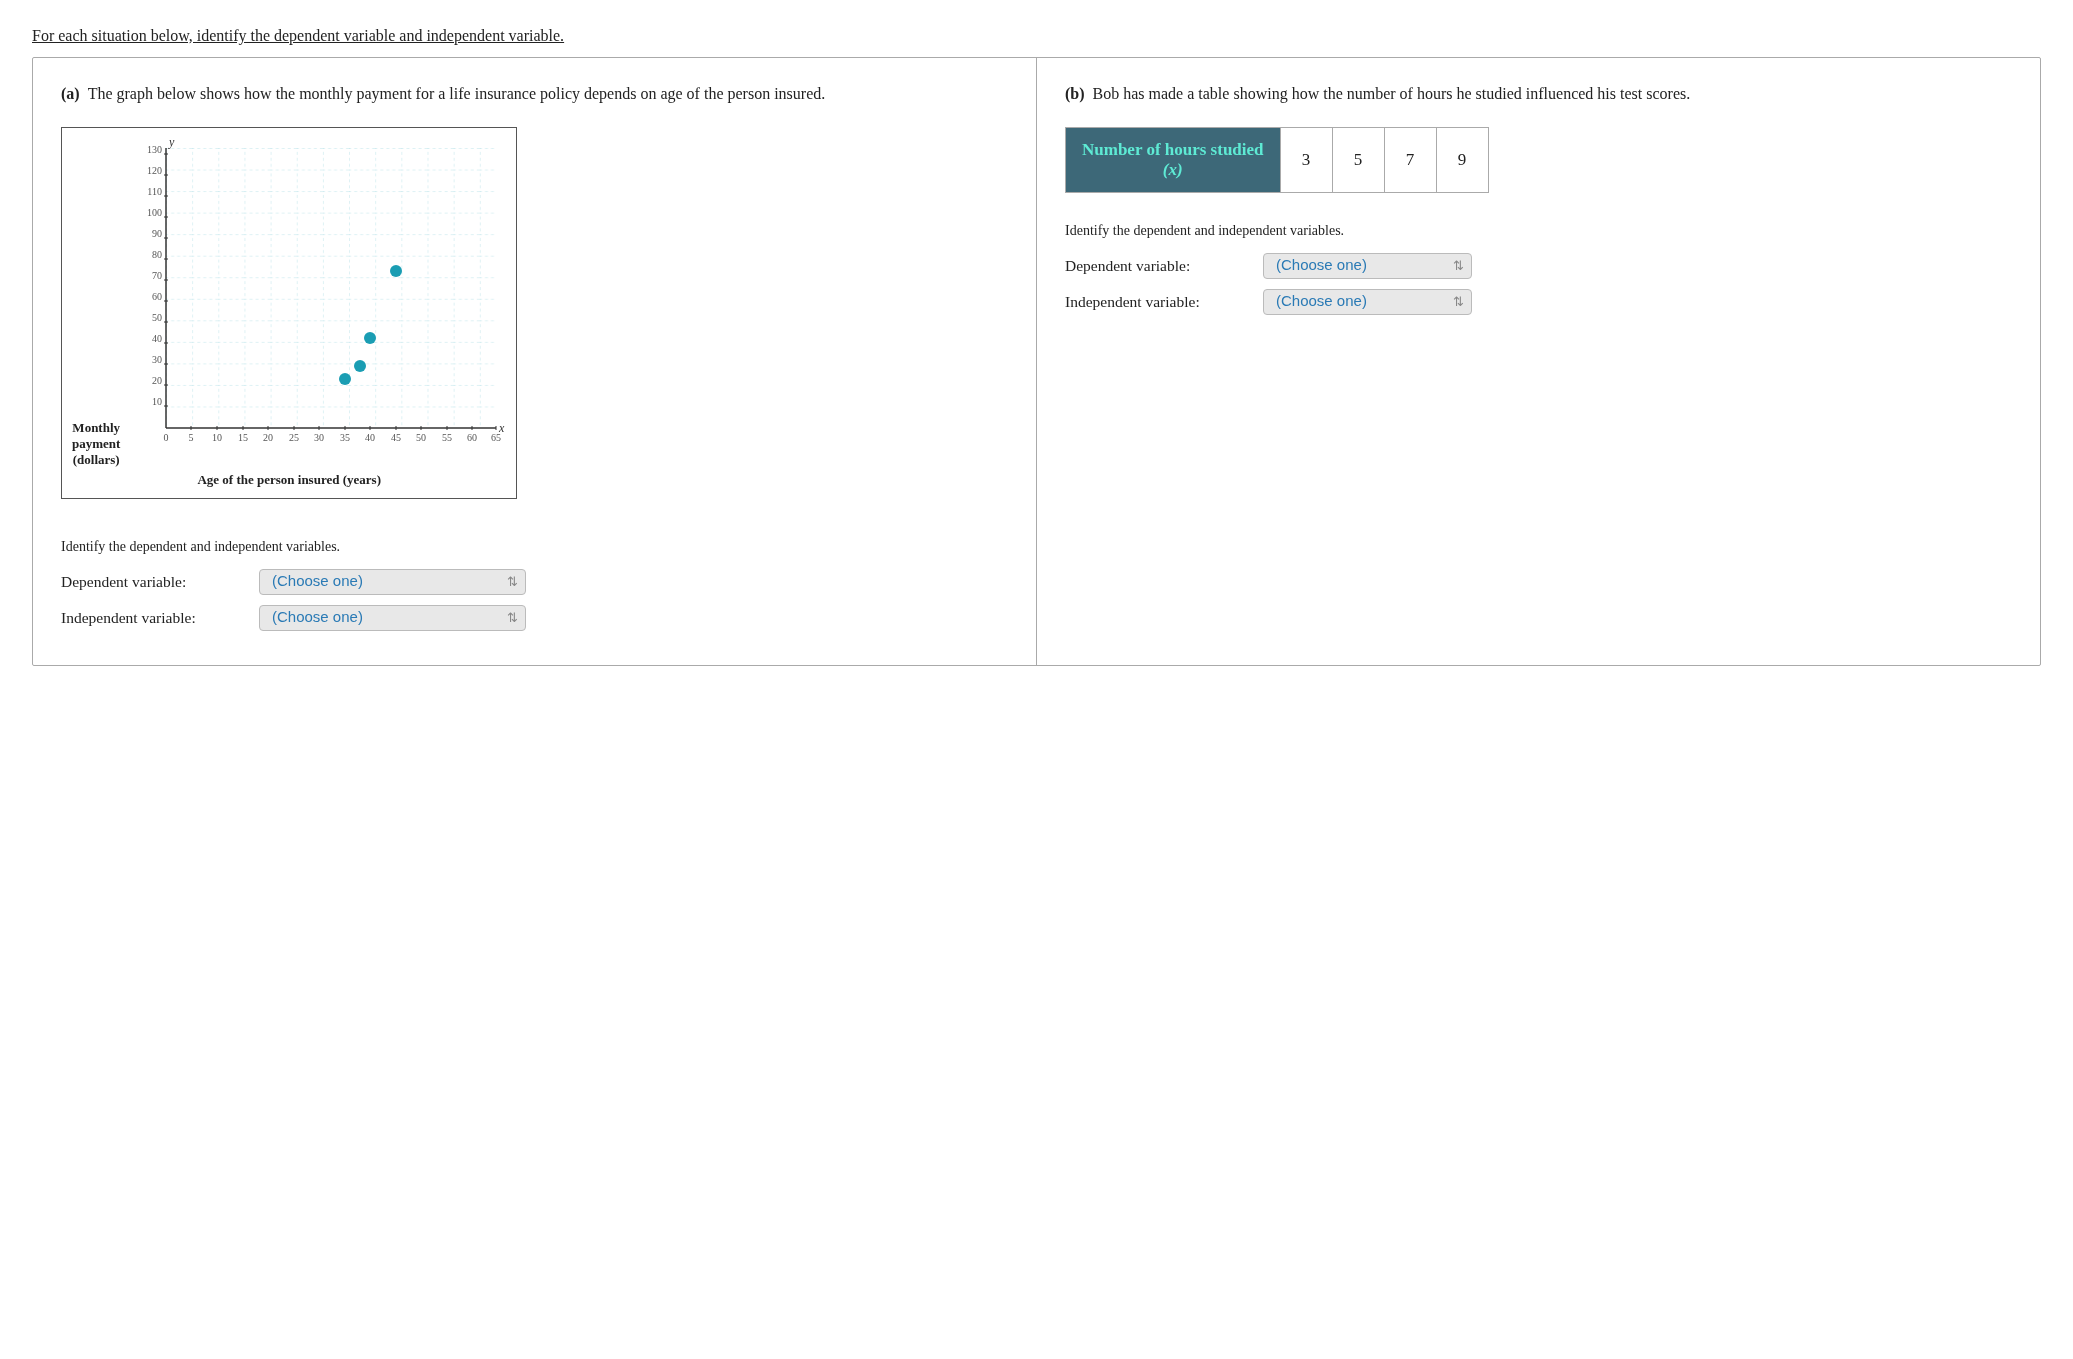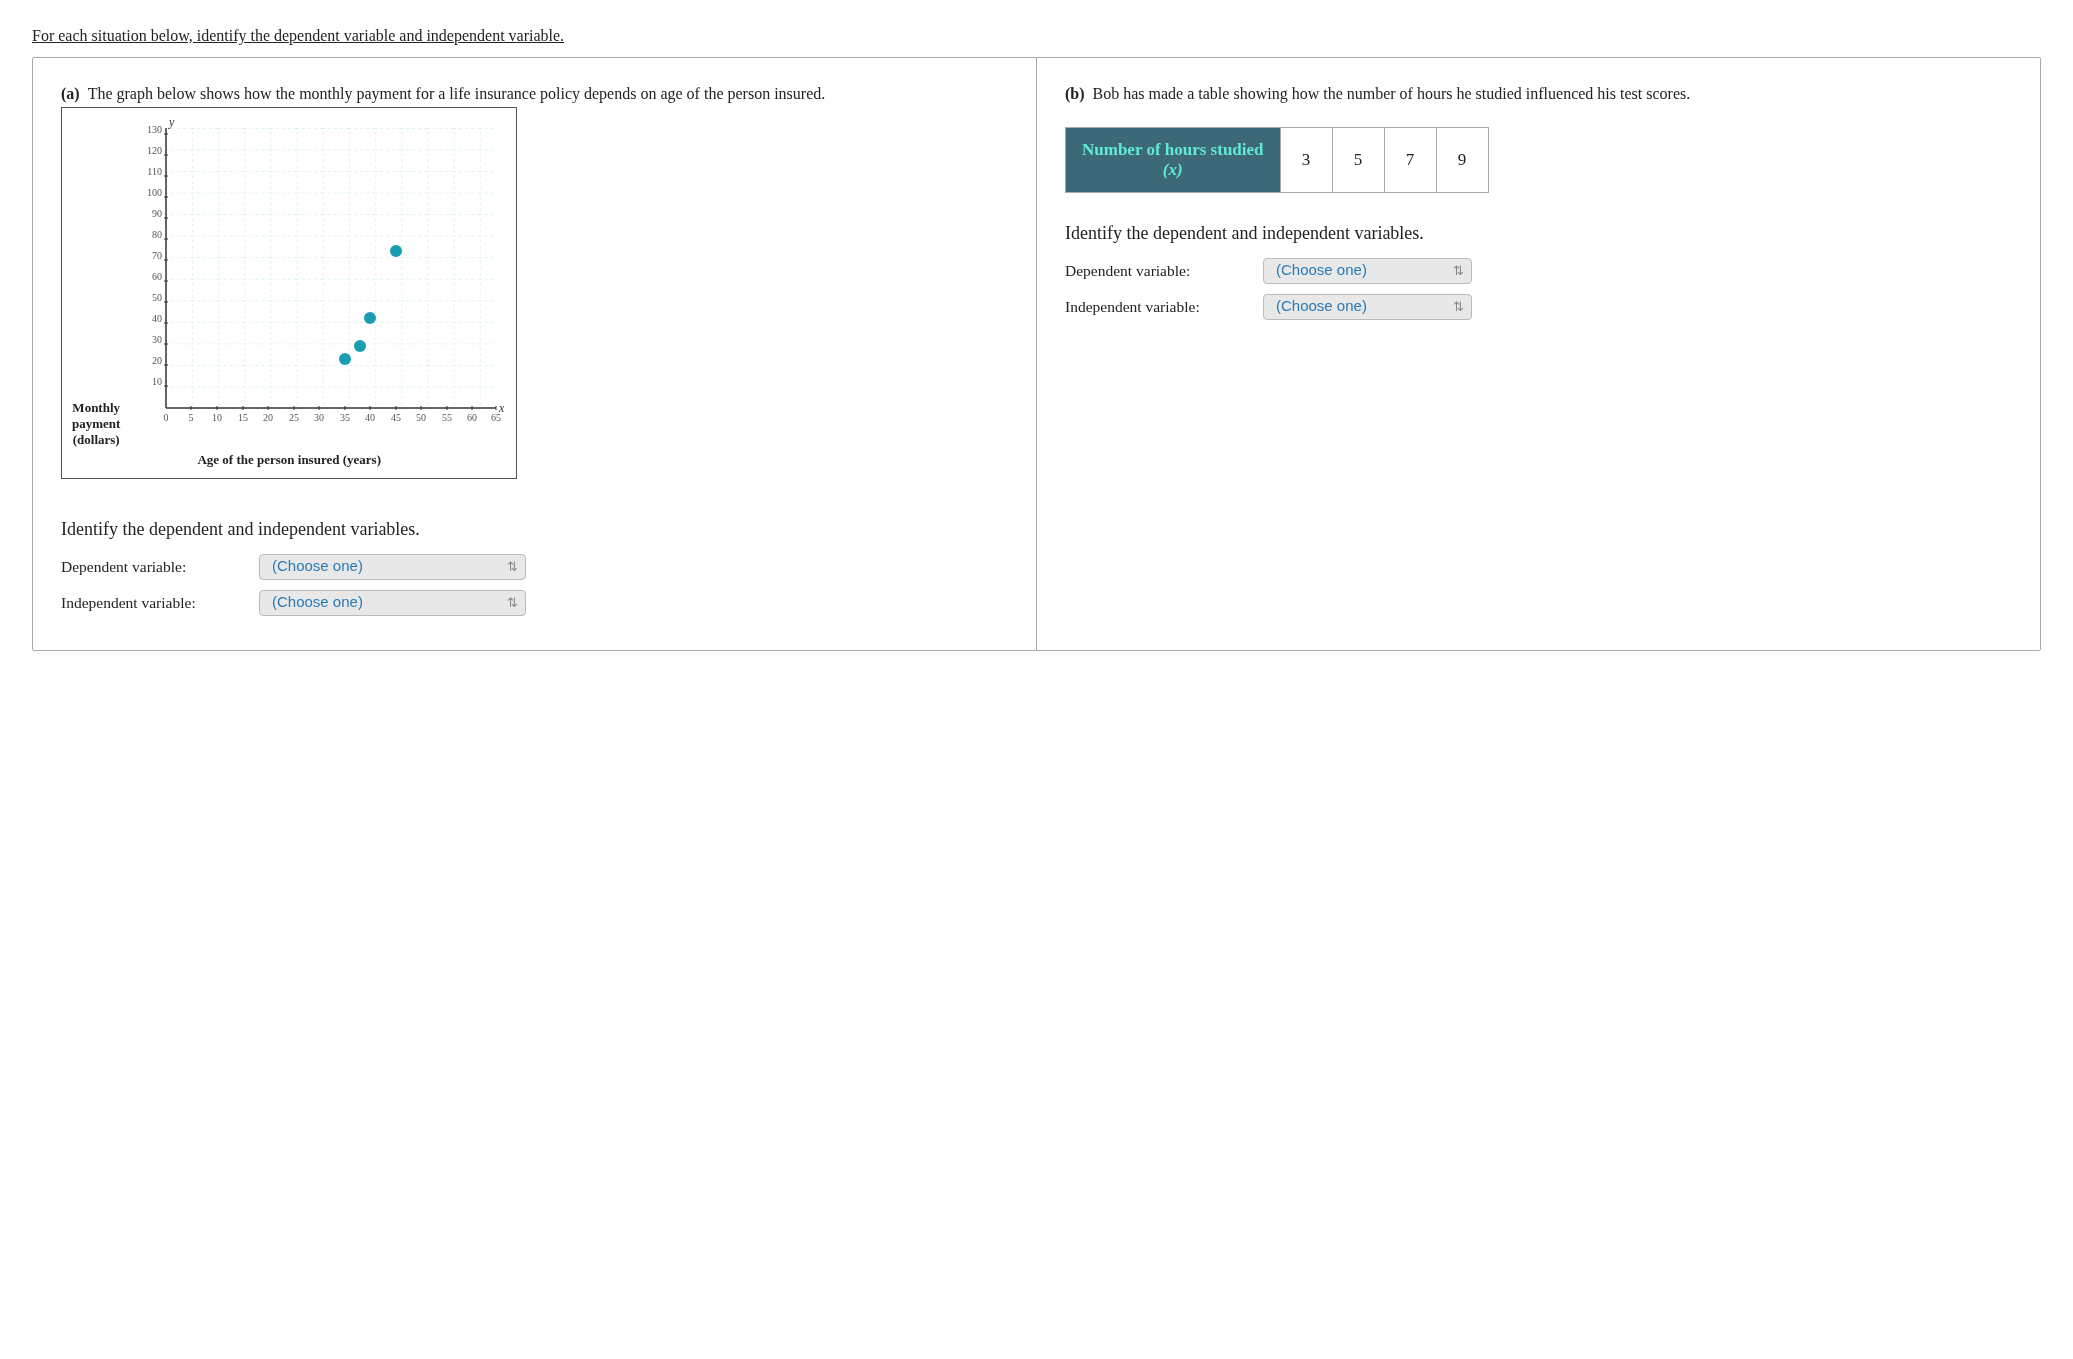--- a/index.html
+++ b/index.html
@@ -25,20 +25,21 @@
       flex: 1;
       padding: 24px 28px;
       border-right: 1.5px solid #aaa;
     }
     .panel:last-child {
       border-right: none;
     }
     .panel-title {
       font-size: 16px;
       line-height: 1.55;
+      margin-bottom: 20px;
     }
 
     
     .graph-container {
       border: 1.5px solid #555;
       display: inline-block;
       padding: 10px 10px 10px 10px;
       margin-bottom: 20px;
       background: #fff;
     }
@@ -98,21 +99,21 @@
       background: #fff;
       color: #222;
       font-size: 17px;
     }
 
     
     .identify-section {
       margin-top: 20px;
     }
     .identify-label {
-      font-size: 18px;
+      font-size: 14px;
       margin-bottom: 14px;
     }
     .dropdown-row {
       display: flex;
       align-items: center;
       margin-bottom: 10px;
       font-size: 15.5px;
       gap: 28px;
     }
     .dropdown-row-label {

